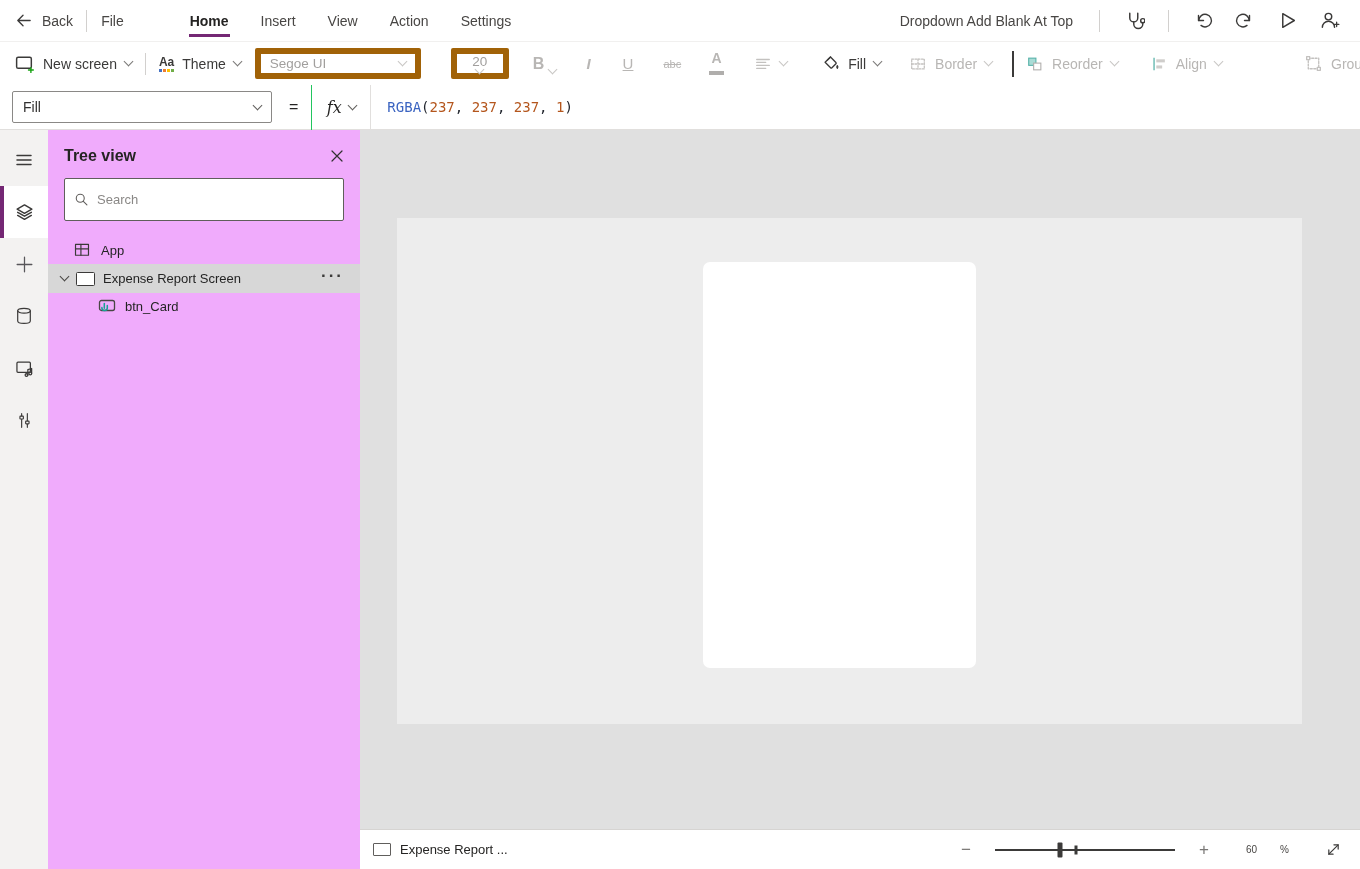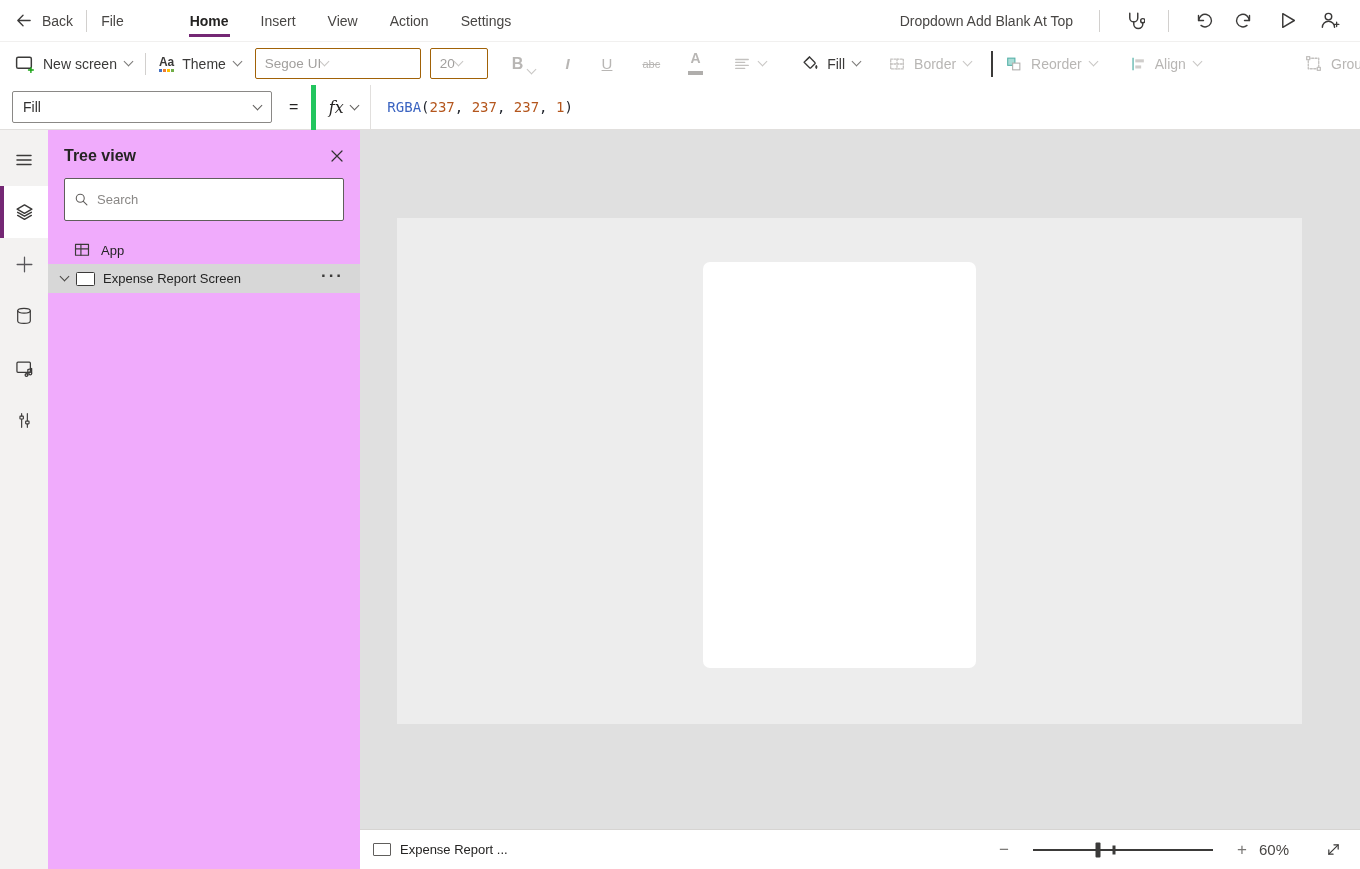--- a/index.html
+++ b/index.html
@@ -24,38 +24,38 @@
   
   .toolbar { height:43px; display:flex; align-items:center; padding-left:14px; font-size:14px;
              color:#3b3a39; position:relative; overflow:hidden; background:#fff; }
   .tb-item { display:flex; align-items:center; gap:8px; flex:none; }
   .tb-item .chev { color:#7a7876; }
   .disabled { color:#b8b6b4 !important; }
   .disabled .chev { color:#c8c6c4; }
   .disabled .ico { stroke:#c3c1bf; }
   .chev { width:7px; height:7px; border-right:1.4px solid currentColor; border-bottom:1.4px solid currentColor;
           transform:rotate(45deg); display:inline-block; margin-top:-4px; flex:none; }
-  .select { height:31px; border:1px solid #a16207; border-radius:2px; background:#fff;
-            display:flex; align-items:center; justify-content:flex-start; padding:0 9px; color:#a19f9d; font-size:13.5px; }
+  .select { height:31px; border:6px solid #a16207; border-radius:2px; background:#fff;
+            display:flex; align-items:center; justify-content:space-between; padding:0 9px; color:#a19f9d; font-size:13.5px; }
   .font-select { width:166px; margin-left:14px; }
-  .size-select { width:58px; margin-left:9px; }
+  .size-select { width:58px; margin-left:30px;flex-direction:column; }
   .tb-letter { font-weight:700; font-size:15px; color:#b8b6b4; display:flex; align-items:flex-end; gap:5px; }
   .fontcolor-a { display:flex; flex-direction:column; align-items:center; line-height:13px; }
   .fontcolor-bar { width:15px; height:4px; background:#b0aeac; margin-top:1px; }
   .tb-group-abs { position:absolute; left:1304px; top:0; height:43px; display:flex; align-items:center; gap:8px; color:#b8b6b4; }
   .darkdiv { width:2px; height:26px; background:#3b3a39; margin:0 12px 0 20px; flex:none; }
 
   
   .formulabar { height:45px; display:flex; align-items:center; background:#fff;
                 border-bottom:1px solid #e1dfdd; padding-left:12px; }
   .prop-select { width:260px; height:32px; border:1px solid #8a8886; border-radius:2px; font-size:14px; color:#323130;
                  display:flex; align-items:center; justify-content:space-between; padding:0 10px; background:#fff; }
   .prop-select .chev { color:#605e5c; }
   .equals { margin:0 13px 0 17px; font-size:16px; color:#252423; }
-  .fx-btn { height:45px; width:60px; border-left:5px solid #22c55e; border-right:1px solid #e1dfdd;
+  .fx-btn { height:45px; width:60px; border-left:1px solid #22c55e; border-right:1px solid #e1dfdd;
             display:flex; align-items:center; justify-content:center; gap:7px; }
   .fx-label { font-family:"DejaVu Serif","Liberation Serif",serif; font-style:italic; font-size:16px; color:#252423; }
   .fx-btn .chev { color:#605e5c; }
   .formula-text { margin-left:16px; font-family:"DejaVu Sans Mono","Liberation Mono",monospace; font-size:14px; white-space:pre; }
   .tok-func { color:#3b64c1; }
   .tok-num  { color:#b4561d; }
   .tok-punc { color:#23272f; }
 
   
   .main { display:flex; height:739px; }
@@ -91,21 +91,21 @@
 
   .statusbar { position:absolute; left:0; right:0; bottom:0; height:40px; background:#fff;
                border-top:1px solid #d6d4d2; display:flex; align-items:center; padding:0 18px 0 13px; }
   .sb-left { display:flex; align-items:center; gap:9px; font-size:13px; color:#252423; }
   .sb-screen-icon { width:18px; height:13px; border:1.5px solid #605e5c; border-radius:1px; background:#fff; }
   .sb-right { margin-left:auto; display:flex; align-items:center; }
   .zoom-sign { font-size:17px; color:#797775; line-height:1; }
   .zoom-track { width:180px; height:2px; background:#3b3a39; margin:0 24px; position:relative; }
   .zoom-thumb { position:absolute; left:36%; top:50%; transform:translate(-50%,-50%); width:5px; height:15px; background:#3b3a39; border-radius:1px; }
   .zoom-tick  { position:absolute; left:45%; top:50%; transform:translate(-50%,-50%); width:3px; height:9px; background:#3b3a39; }
-  .zoom-value { margin-left:12px; font-size:15px; color:#484644; display:flex; gap:0; }
+  .zoom-value { margin-left:37px; font-size:10px; color:#484644; display:flex; gap:23px; }
   .expand-btn { margin-left:36px; }
 </style>
 </head>
 <body>
 
 <div class="app">
 
   <header class="menubar">
     <div class="mb-back">
       <svg class="ico" width="19" height="19" viewBox="0 0 20 20">
@@ -341,20 +341,28 @@
             <rect x="2.8" y="3.8" width="14.4" height="12"></rect>
             <path d="M8.8 3.8 V15.8 M2.8 8.8 H17.2"></path>
           </svg>
           <span>App</span>
         </div>
         <div class="tree-row row-screen">
           <span class="chev"></span>
           <span class="screen-rect"></span>
           <span>Expense Report Screen</span>
           <span class="row-more">···</span>
+        </div>
+        <div class="tree-row row-btn">
+          <svg width="20" height="18" viewBox="0 0 20 18">
+            <rect x="2.5" y="2.5" width="15" height="10" rx="2" fill="none" stroke="#484644" stroke-width="1.3"></rect>
+            <path d="M7.3 10.2 V5.6" fill="none" stroke="#18a094" stroke-width="1.5" stroke-linecap="round"></path>
+            <path d="M4.9 9.6 a2.7 2.7 0 0 0 5.4 0.4 V7.4" fill="none" stroke="#18a094" stroke-width="1.5" stroke-linecap="round"></path>
+          </svg>
+          <span>btn_Card</span>
         </div>
       </div>
     </aside>
 
     <section class="workspace">
       <div class="canvas">
         <div class="card"></div>
       </div>
 
       <footer class="statusbar">

